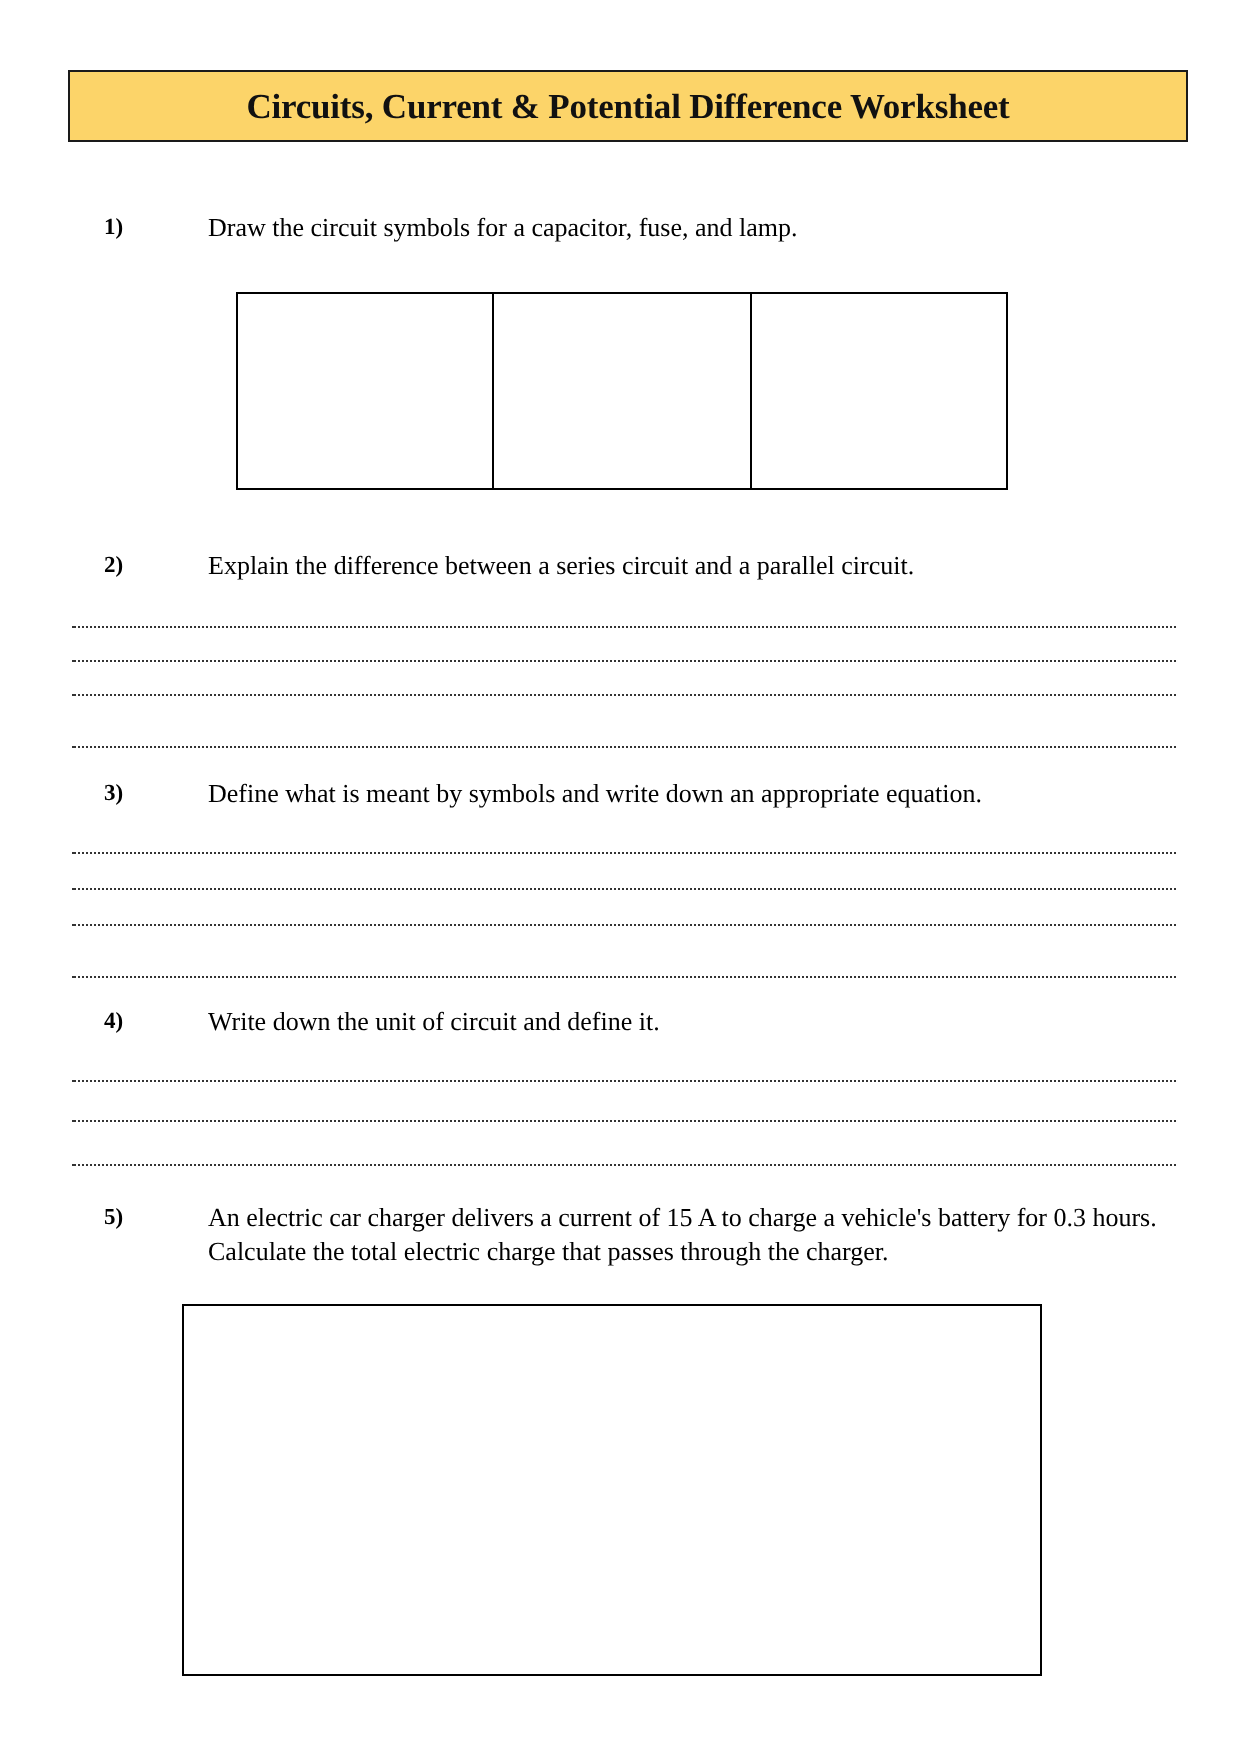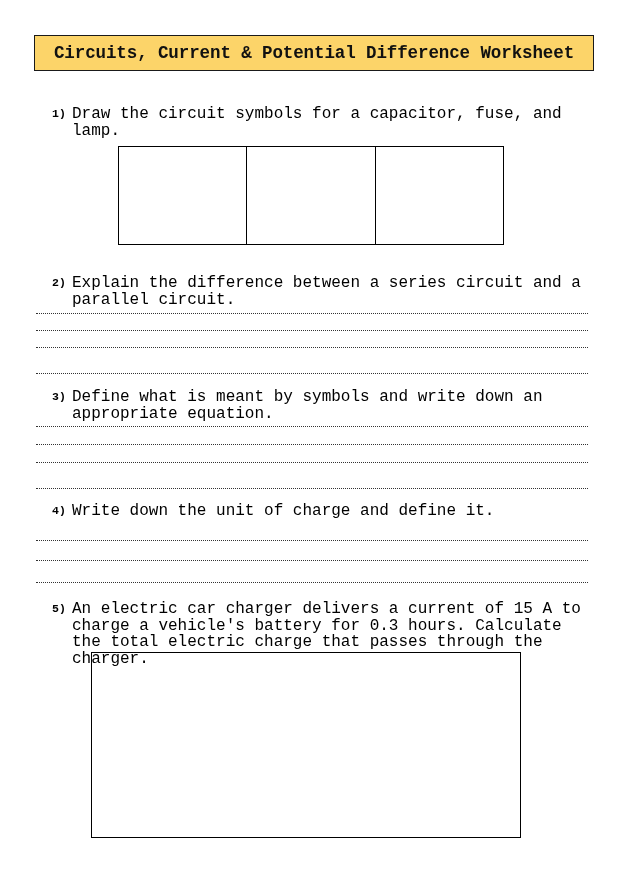--- a/index.html
+++ b/index.html
@@ -5,21 +5,21 @@
   html, body {
     margin: 0;
     padding: 0;
     background: #ffffff;
   }
   .page {
     position: relative;
     width: 621px;
     height: 873px;
     background: #ffffff;
-    font-family: Liberation Mono, monospace;
+    font-family: Liberation Serif, serif;
     color: #000000;
     overflow: hidden;
   }
 
   
   .title-banner {
     position: absolute;
     left: 34px;
     top: 35px;
     width: 560px;
@@ -48,23 +48,24 @@
     align-items: flex-start;
   }
   .q-num {
     font-size: 11.5px;
     font-weight: bold;
     width: 20px;
     flex: 0 0 20px;
     line-height: 16px;
   }
   .q-text {
-    font-size: 16px;
+    font-size: 13px;
     line-height: 16.5px;
     flex: 1;
+    margin-left: 32px;
   }
 
   
   .dotline {
     position: absolute;
     left: 36px;
     width: 552px;
     height: 1px;
     border-bottom: 1.6px dotted #333333;
   }
@@ -132,21 +133,21 @@
     <span class="q-num">3)</span>
     <span class="q-text">Define what is meant by symbols and write down an appropriate equation.</span>
   </div>
   <div class="dotline" style="top:425px;"></div>
   <div class="dotline" style="top:443px;"></div>
   <div class="dotline" style="top:461px;"></div>
   <div class="dotline" style="top:487px;"></div>
 
   <div class="question" style="top:503px;">
     <span class="q-num">4)</span>
-    <span class="q-text">Write down the unit of charge and define it.</span>
+    <span class="q-text">Write down the unit of circuit and define it.</span>
   </div>
   <div class="dotline" style="top:539px;"></div>
   <div class="dotline" style="top:559px;"></div>
   <div class="dotline" style="top:581px;"></div>
 
   <div class="question" style="top:601px;">
     <span class="q-num">5)</span>
     <span class="q-text">An electric car charger delivers a current of 15 A to charge a vehicle's battery for 0.3 hours. Calculate the total electric charge that passes through the charger.</span>
   </div>
 

